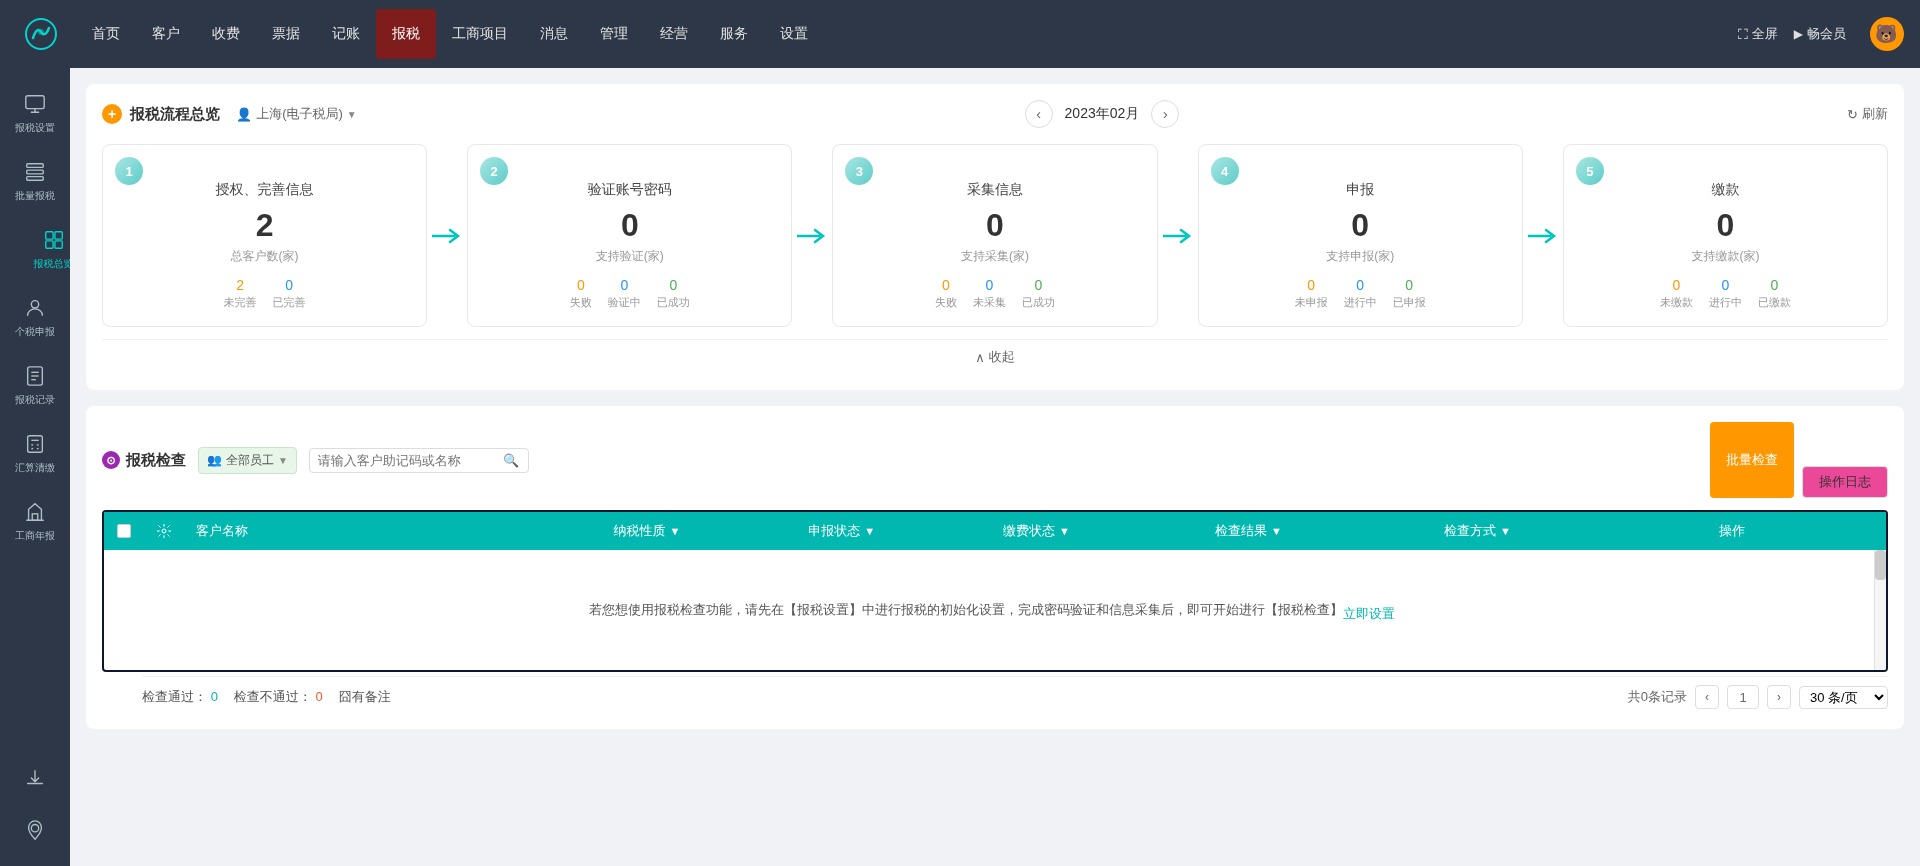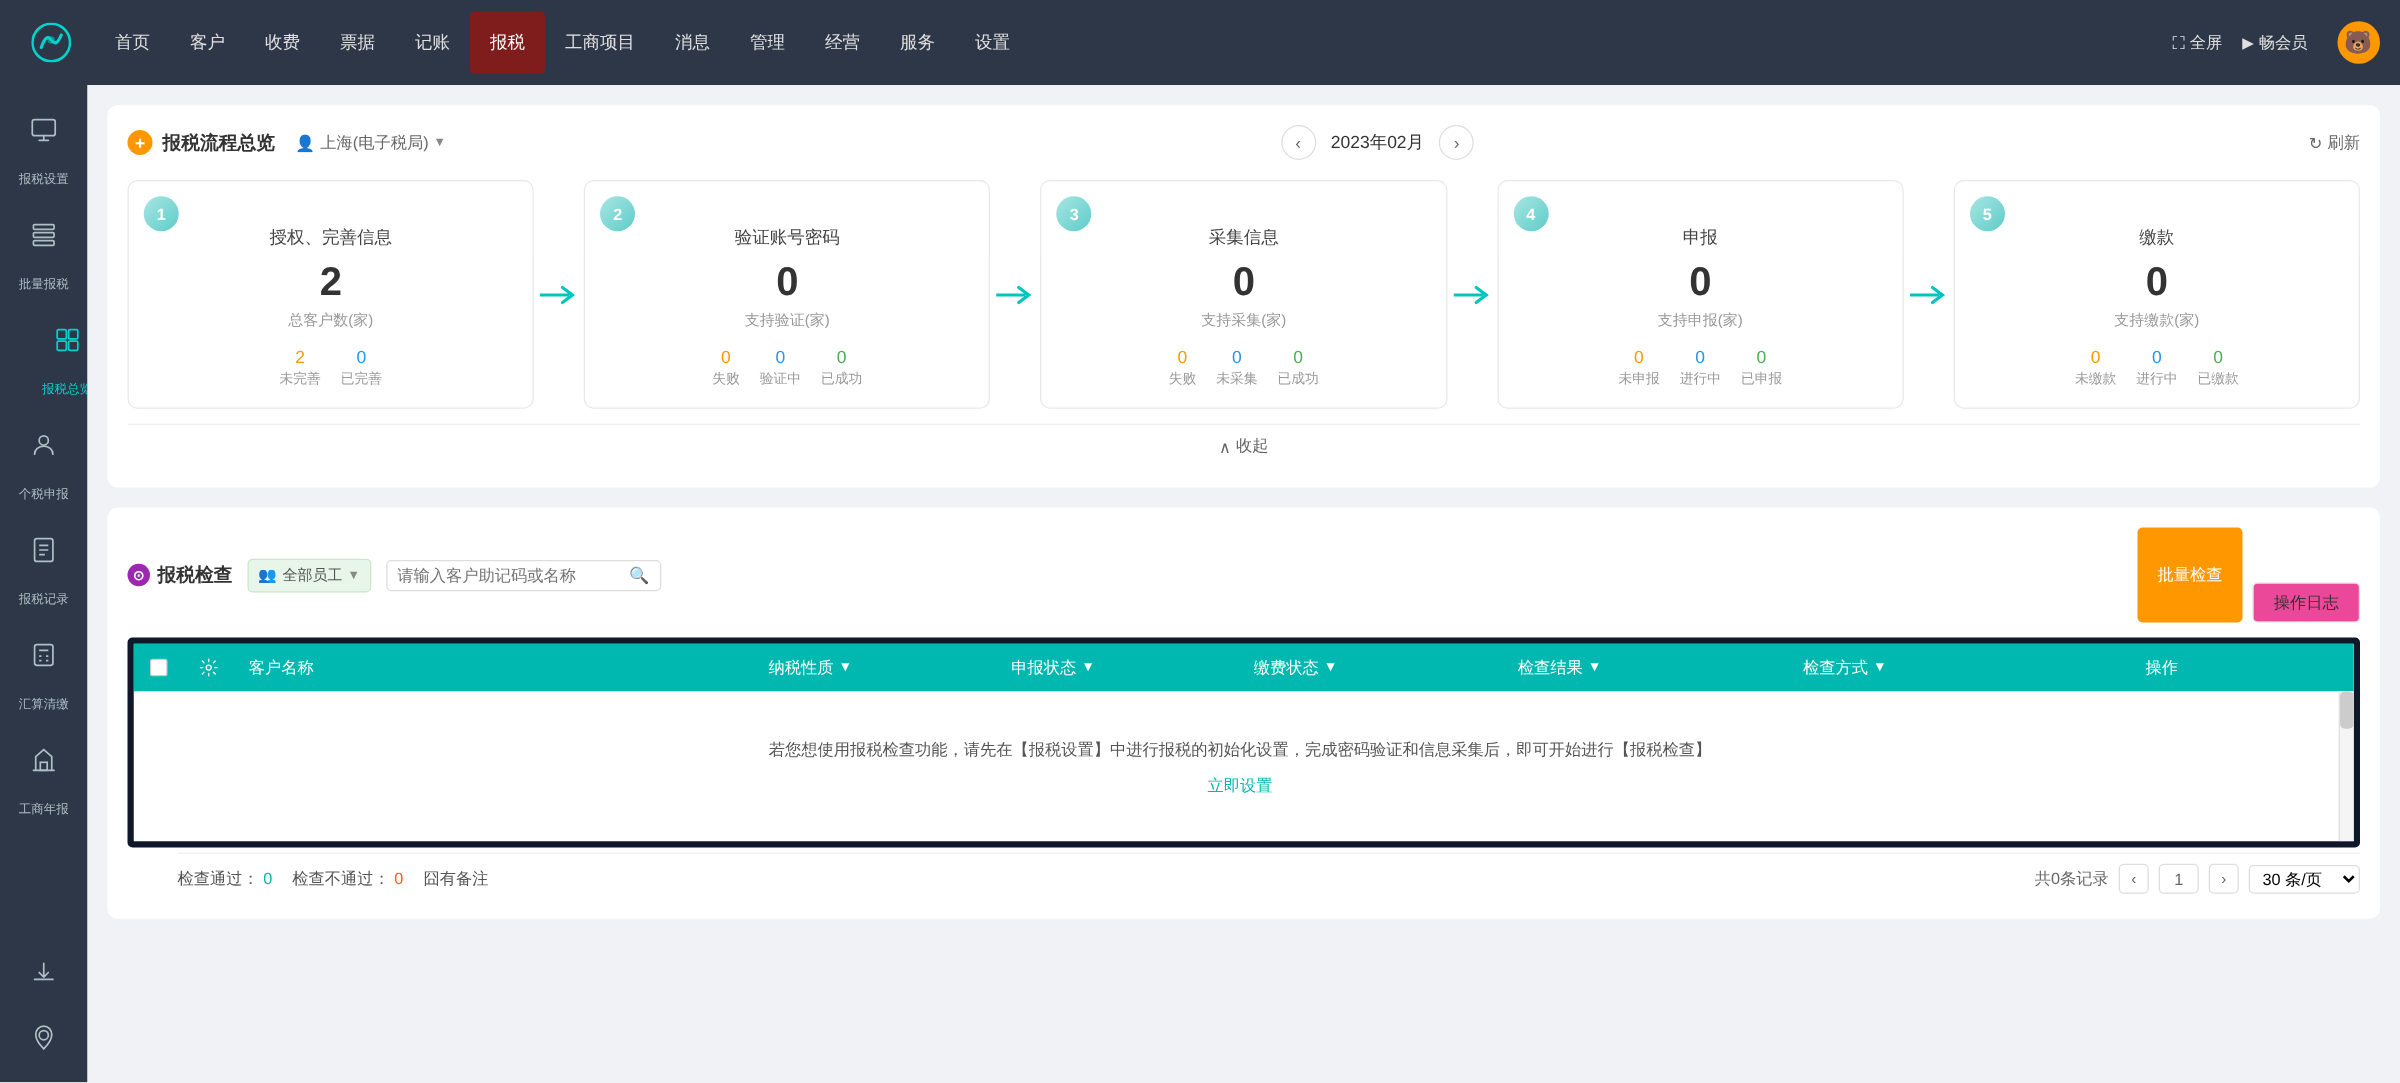--- a/index.html
+++ b/index.html
@@ -77,21 +77,21 @@
     }
     .sidebar-item {
       width: 100%;
       display: flex;
       flex-direction: column;
       align-items: center;
       padding: 12px 4px;
       color: #b0bec5;
       cursor: pointer;
       font-size: 11px;
-      gap: 20px;
+      gap: 4px;
     }
     .sidebar-item .icon-wrap {
       width: 28px;
       height: 28px;
       display: flex;
       align-items: center;
       justify-content: center;
     }
     .sidebar-item.active { color: #00d4cc; margin-left: 37px; }
     .sidebar-bottom {
@@ -332,21 +332,21 @@
       border: 1px solid #ddd;
       border-radius: 4px;
       padding: 6px 16px;
       cursor: pointer;
       font-size: 13px;
       margin-top: 44px;
     }
 
     
     .table-container {
-      border: 5px solid #0f172a;
+      border: 2px solid #0f172a;
       border-radius: 4px;
       overflow: hidden;
     }
     .table-header {
       display: flex;
       background: #00b8b0;
       color: #fff;
       font-size: 13px;
     }
     .th {
@@ -363,21 +363,21 @@
     .th.status-col { flex: 1; justify-content: center; }
     .th.fee-col { flex: 1; justify-content: center; }
     .th.result-col { flex: 1.2; justify-content: center; }
     .th.method-col { flex: 1.2; justify-content: center; }
     .th.action-col { flex: 1.5; justify-content: center; }
     .filter-icon { font-size: 11px; }
 
     .table-body {
       min-height: 120px;
       display: flex;
-      flex-direction: column;
+      flex-direction: row;
       align-items: center;
       justify-content: center;
       color: #666;
       font-size: 13px;
       padding: 20px;
       text-align: center;
       position: relative;
     }
     .table-body .empty-msg {
       color: #555;

